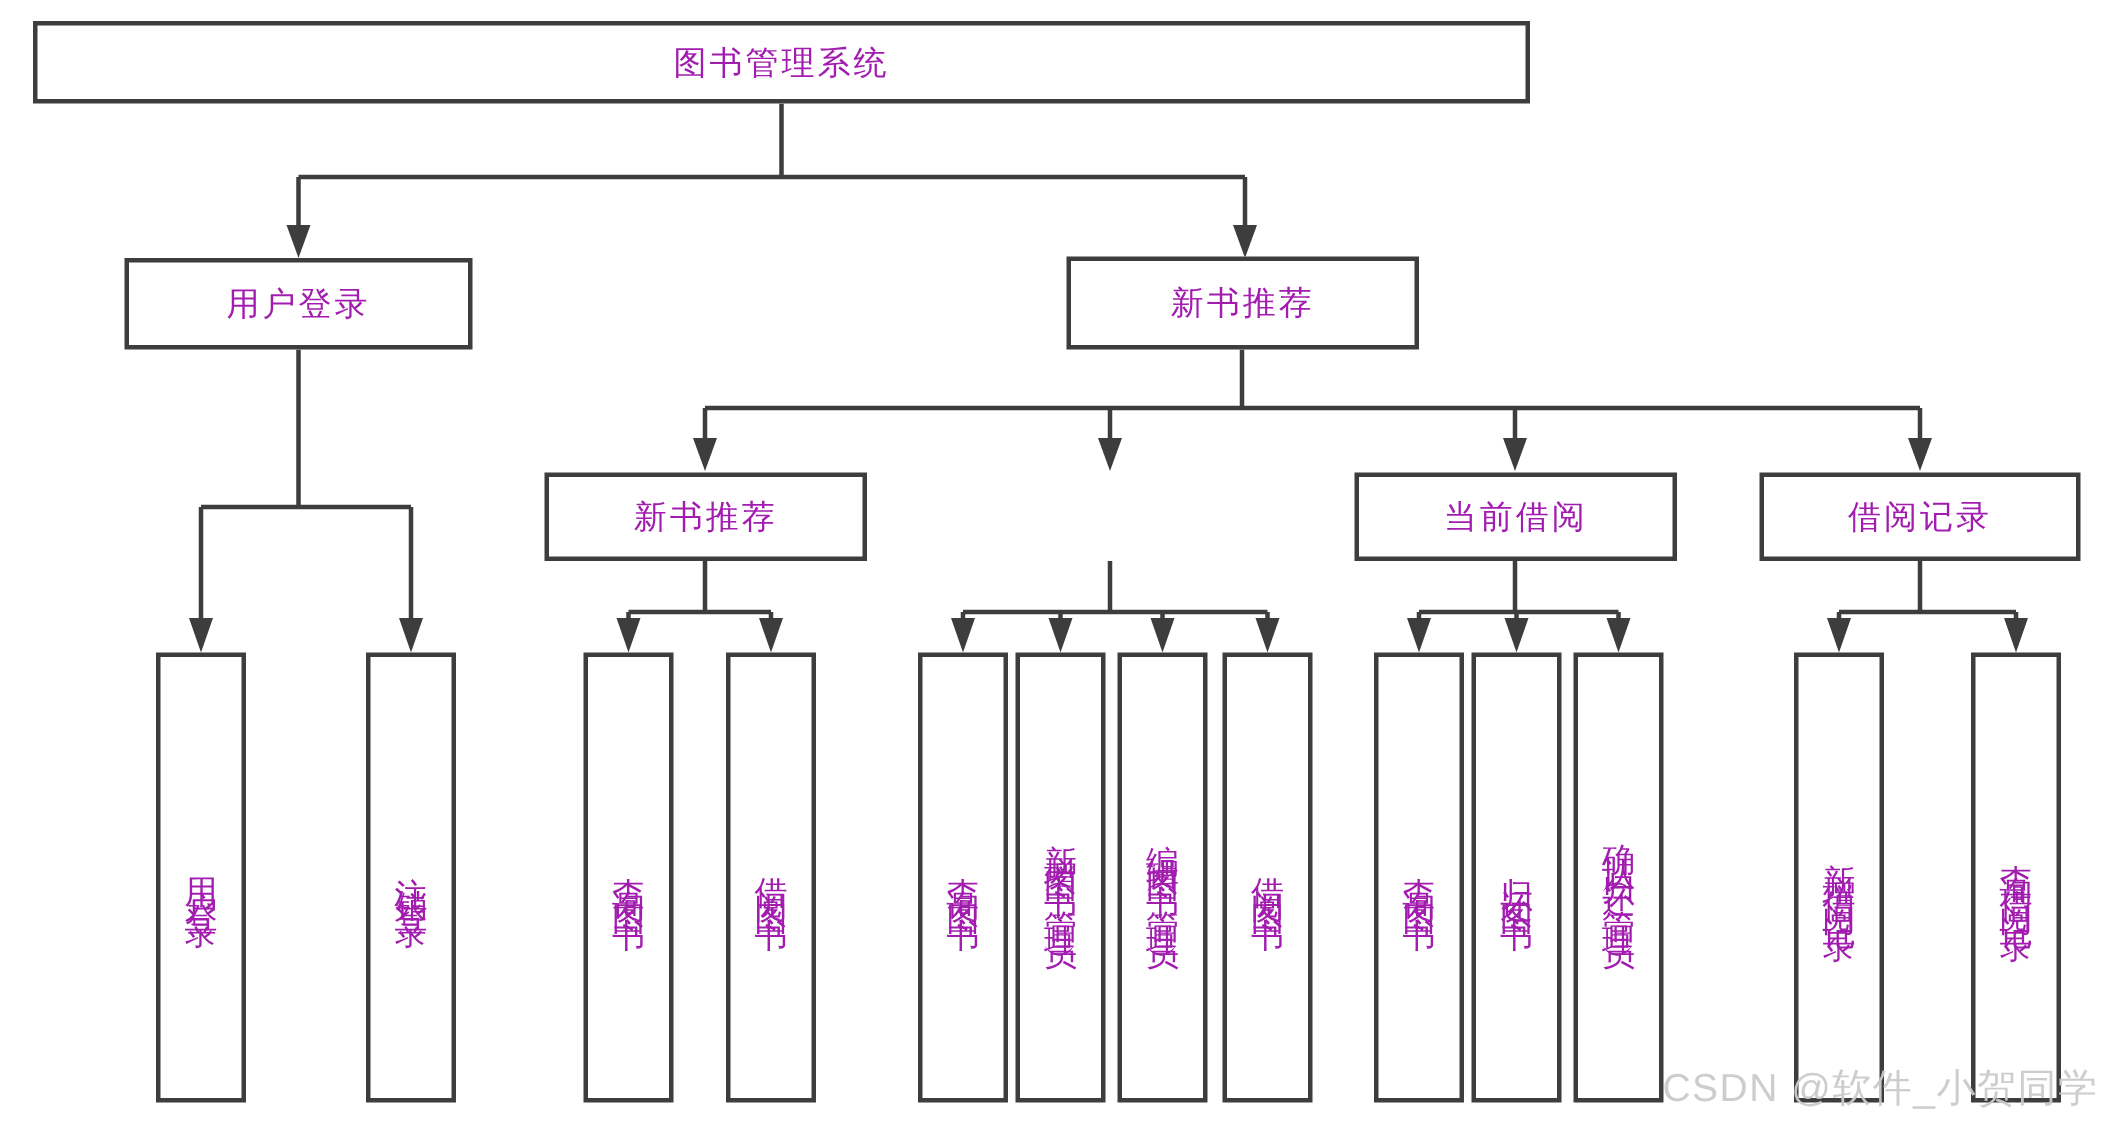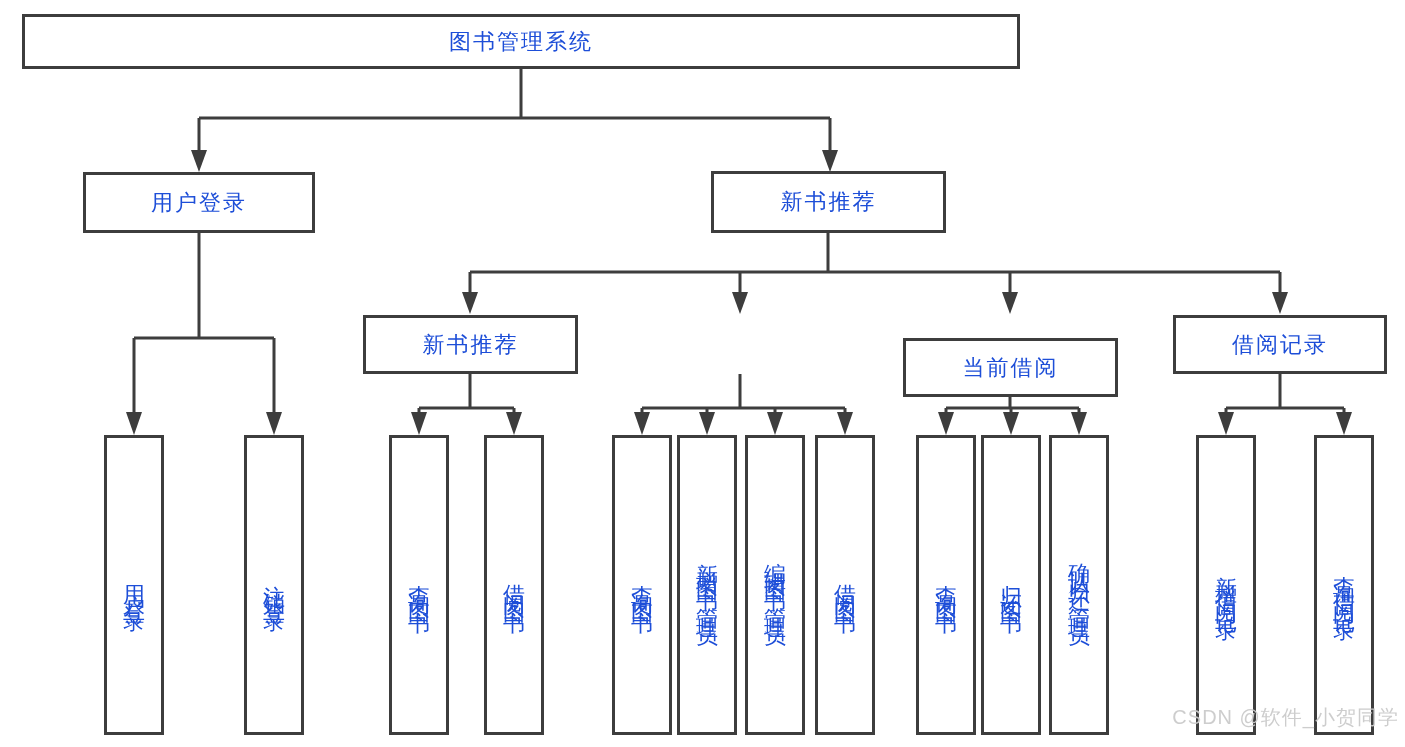--- a/index.html
+++ b/index.html
@@ -24,32 +24,32 @@
   }
   .box {
     position: absolute;
     background: #ffffff;
     border: 3px solid #3d3d3d;
     box-sizing: border-box;
     display: flex;
     align-items: center;
     justify-content: center;
     font-size: 22px;
-    color: #1d4ed8;
+    color: #a21caf;
     z-index: 2;
     font-family: Liberation Serif, serif;
   }
   .hbox { letter-spacing: 2px; }
   .root-box  { left: 22px;  top: 14px;  width: 998px; height: 55px; }
   .l2-login  { left: 83px;  top: 172px; width: 232px; height: 61px; }
   .l2-mgmt   { left: 711px; top: 171px; width: 235px; height: 62px; }
   .l3 { top: 315px; width: 215px; height: 59px; }
   .l3-a { left: 363px; }
   .l3-b { left: 633px; }
-  .l3-c { left: 903px; margin-top: 23px; }
+  .l3-c { left: 903px; }
   .l3-d { left: 1173px; width: 214px; }
   .leaf {
     top: 435px;
     width: 60px;
     height: 300px;
     padding: 0;
   }
   .leaf .vlabel {
     writing-mode: vertical-rl;
     text-orientation: mixed;
@@ -67,22 +67,22 @@
   .lf-7  { left: 745px; }
   .lf-8  { left: 815px; }
   .lf-9  { left: 916px; }
   .lf-10 { left: 981px; }
   .lf-11 { left: 1049px; }
   .lf-12 { left: 1196px; }
   .lf-13 { left: 1314px; }
   .watermark {
     position: absolute;
     right: 6px;
-    bottom: 16px;
-    font-size: 20px;
+    bottom: 4px;
+    font-size: 26px;
     letter-spacing: 1px;
     color: rgba(202, 202, 202, 0.95);
     z-index: 6;
     pointer-events: none;
     white-space: nowrap;
   }
 </style>
 </head>
 <body>
 

